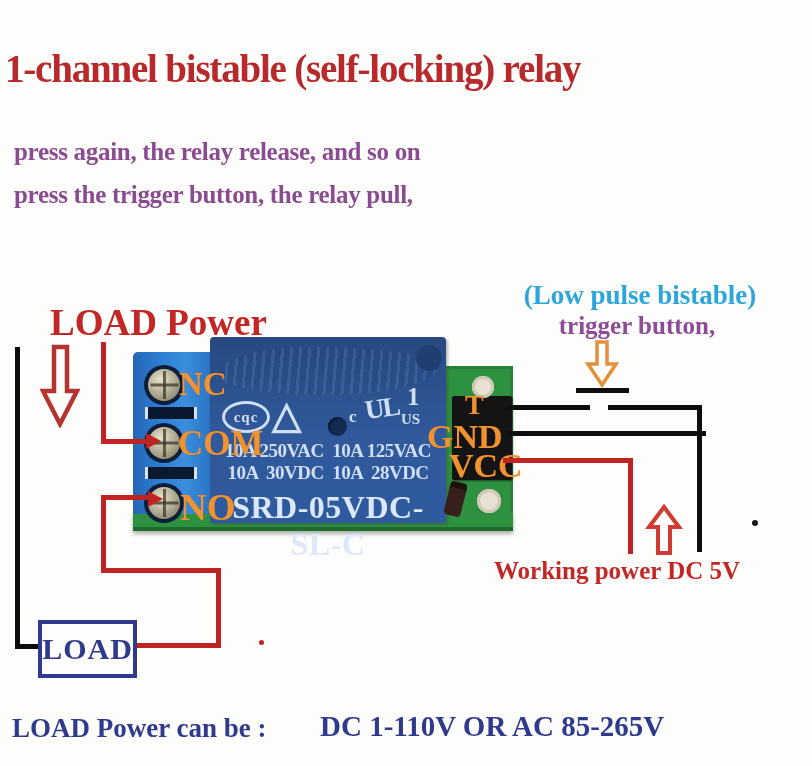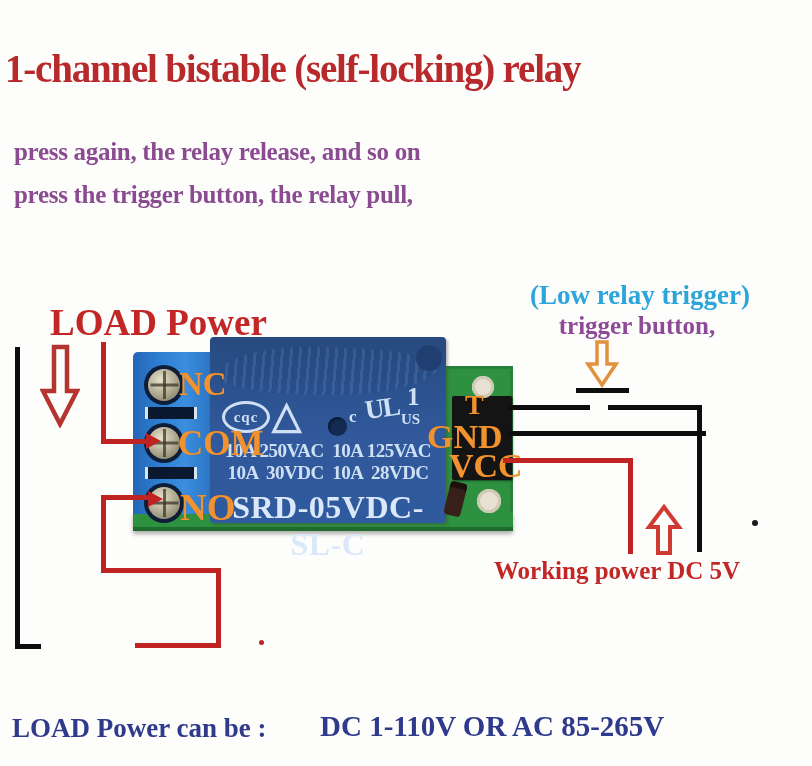--- a/index.html
+++ b/index.html
@@ -115,21 +115,21 @@
     <div>press again, the relay release, and so on</div>
     <div>press the trigger button, the relay pull,</div>
   </div>
 
   <div class="abs load-power-label">LOAD Power</div>
 
   <svg class="abs" style="left:40px; top:344px;" width="40" height="84" viewBox="0 0 40 84" aria-hidden="true">
     <polygon points="14,3 27,3 27,47 37,47 20,80 3,47 14,47" fill="none" stroke="#b5342f" stroke-width="4.5"></polygon>
   </svg>
 
-  <div class="abs low-pulse">(Low relay trigger)</div>
+  <div class="abs low-pulse">(Low pulse bistable)</div>
   <div class="abs trigger-btn-label">trigger button,</div>
 
   <svg class="abs" style="left:585px; top:340px;" width="34" height="48" viewBox="0 0 34 48" aria-hidden="true">
     <polygon points="12,2 22,2 22,24 31,24 17,45 3,24 12,24" fill="none" stroke="#e2913c" stroke-width="3.5"></polygon>
   </svg>
 
   <div>
     <div class="abs pcb-right"></div>
     <div class="abs pcb-bottom"></div>
 
@@ -191,20 +191,23 @@
   <div class="rwire" style="left:101px; top:439px; width:48px; height:5px;"></div>
   <div class="arrowhead-right" style="left:146px; top:433px;"></div>
 
   <div class="rwire" style="left:101px; top:495px; width:50px; height:5px;"></div>
   <div class="arrowhead-right" style="left:148px; top:491px;"></div>
   <div class="rwire" style="left:101px; top:495px; width:5px; height:78px;"></div>
   <div class="rwire" style="left:101px; top:568px; width:120px; height:5px;"></div>
   <div class="rwire" style="left:216px; top:568px; width:5px; height:80px;"></div>
   <div class="rwire" style="left:135px; top:643px; width:86px; height:5px;"></div>
 
+  <div class="abs load-box">
+    <span>LOAD</span>
+  </div>
 
   <div class="wire" style="left:576px; top:388px; width:53px; height:5px;"></div>
   <div class="wire" style="left:508px; top:405px; width:82px; height:5px;"></div>
   <div class="wire" style="left:608px; top:405px; width:94px; height:5px;"></div>
   <div class="wire" style="left:697px; top:405px; width:5px; height:147px;"></div>
   <div class="wire" style="left:508px; top:431px; width:198px; height:5px;"></div>
 
   <div class="rwire" style="left:503px; top:458px; width:130px; height:5px;"></div>
   <div class="rwire" style="left:628px; top:458px; width:5px; height:96px;"></div>
 

